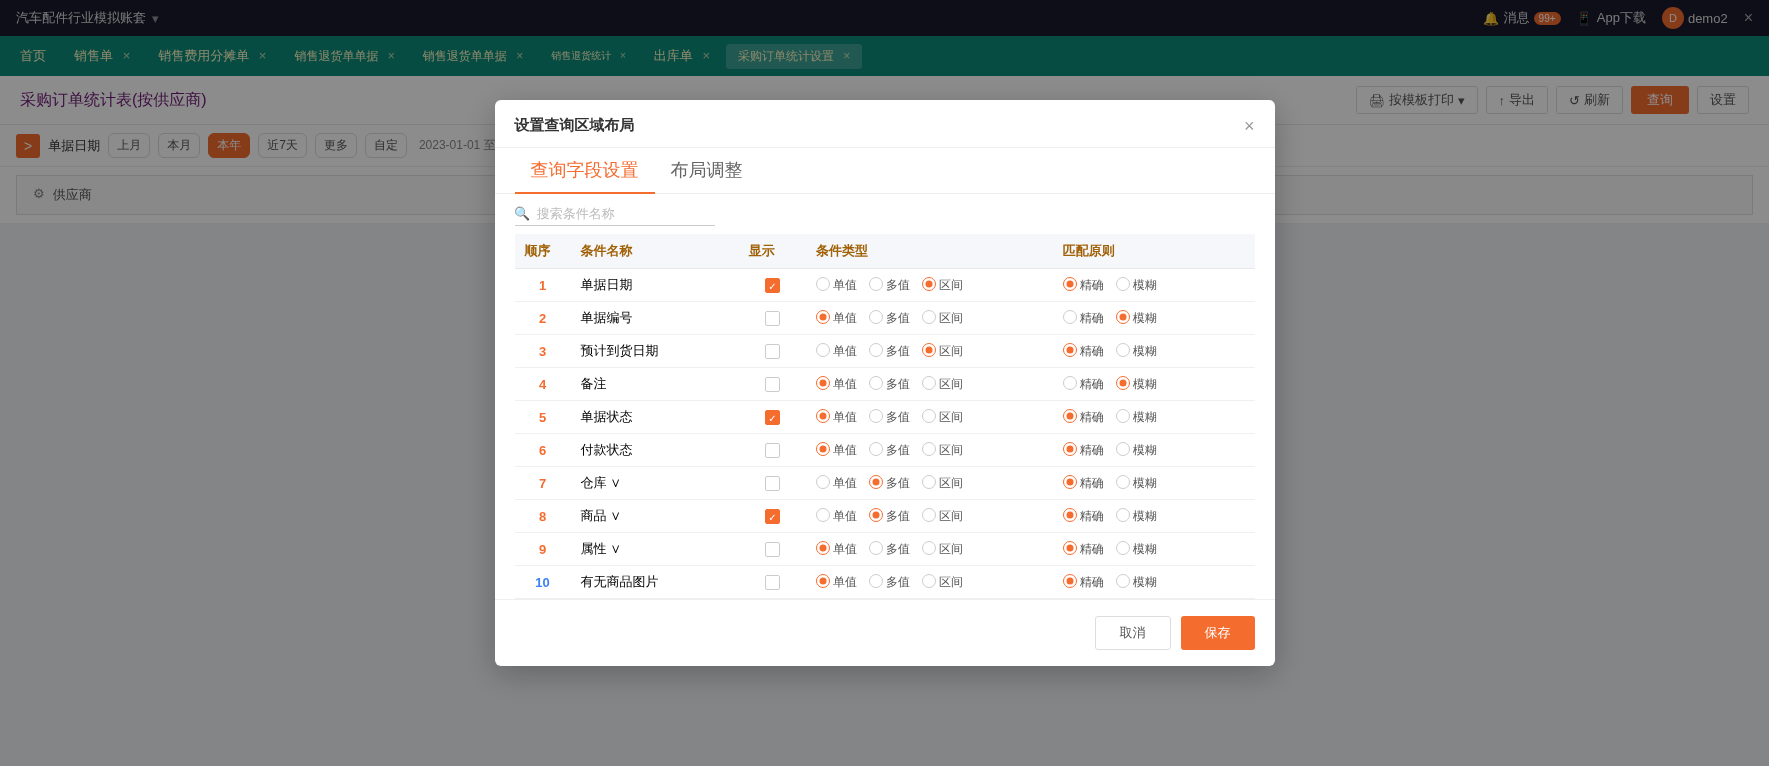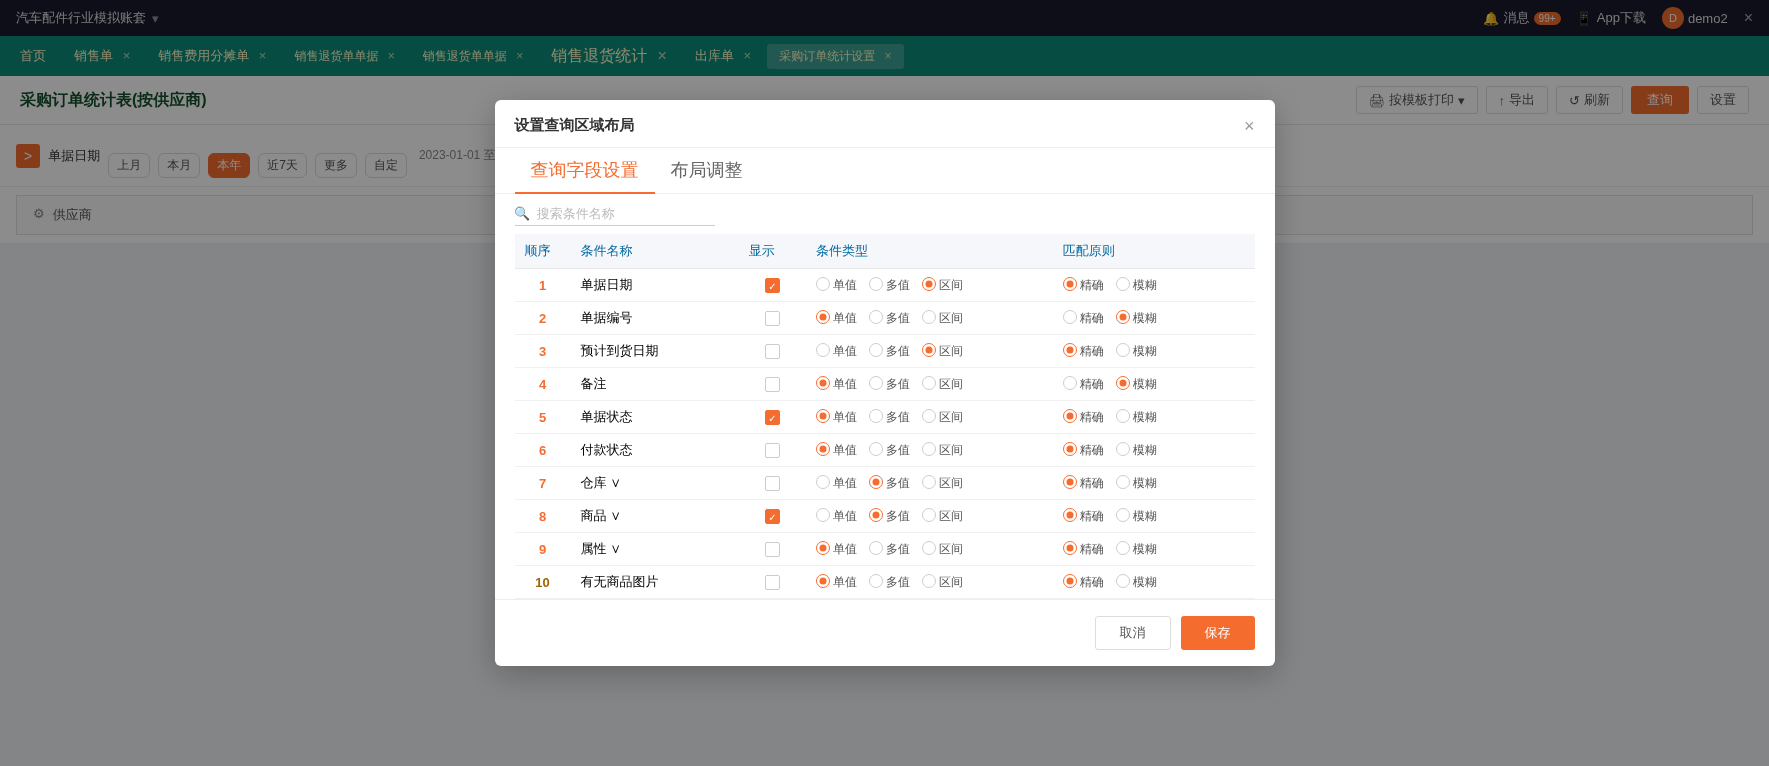--- a/index.html
+++ b/index.html
@@ -43,21 +43,21 @@
 
     
     .page-header {
       background: #fff;
       padding: 10px 20px;
       display: flex;
       align-items: center;
       justify-content: space-between;
       border-bottom: 1px solid #e8e8e8;
     }
-    .page-title { font-size: 16px; font-weight: bold; color: #14532d; }
+    .page-title { font-size: 16px; font-weight: normal; color: #701a75; }
     .page-actions { display: flex; align-items: center; gap: 8px; }
     .btn-action {
       border: 1px solid #ddd;
       background: #fff;
       padding: 4px 12px;
       border-radius: 3px;
       cursor: pointer;
       font-size: 13px;
       color: #555;
       display: flex; align-items: center; gap: 4px;
@@ -92,21 +92,20 @@
     }
     .date-label { font-size: 13px; color: #333; }
     .date-btn {
       border: 1px solid #ddd;
       background: #fff;
       padding: 3px 8px;
       border-radius: 6px;
       cursor: pointer;
       font-size: 12px;
       color: #555;
-      margin-top: 20px;
     }
     .date-btn.active { background: #f56c2f; color: #fff; border-color: #f56c2f; }
     .date-range { font-size: 12px; color: #888; margin-left: 4px; }
 
     
     .modal-overlay {
       position: fixed;
       top: 0; left: 0; right: 0; bottom: 0;
       background: rgba(0,0,0,0.45);
       display: flex;
@@ -184,22 +183,22 @@
     }
     .config-table {
       width: 100%;
       border-collapse: collapse;
       font-size: 13px;
     }
     .config-table th {
       background: #f5f7fa;
       padding: 8px 10px;
       text-align: left;
-      color: #0369a1;
-      font-weight: 400;
+      color: #a16207;
+      font-weight: 700;
       border-bottom: 1px solid #e8e8e8;
       white-space: nowrap;
     }
     .config-table td {
       padding: 7px 10px;
       border-bottom: 1px solid #f0f0f0;
       vertical-align: middle;
     }
 
     .col-order { width: 50px; color: #f56c2f; font-weight: bold; text-align: center; }
@@ -325,21 +324,21 @@
     <span class="close-topbar">×</span>
   </div>
 </div>
 
 <div class="navbar">
   <div class="nav-item">首页</div>
   <div class="nav-item">销售单 <span class="close-tab">×</span></div>
   <div class="nav-item">销售费用分摊单 <span class="close-tab">×</span></div>
   <div class="nav-item" style="font-size:12px;">销售退货单单据 <span class="close-tab">×</span></div>
   <div class="nav-item" style="font-size:12px;">销售退货单单据 <span class="close-tab">×</span></div>
-  <div class="nav-item" style="font-size:16px;">销售退货统计 <span class="close-tab">×</span></div>
+  <div class="nav-item" style="font-size:10px;">销售退货统计 <span class="close-tab">×</span></div>
   <div class="nav-item">出库单 <span class="close-tab">×</span></div>
   <div class="nav-item active" style="font-size:12px;">采购订单统计设置 <span class="close-tab">×</span></div>
 </div>
 
 <div class="page-header">
   <div class="page-title">采购订单统计表(按供应商)</div>
   <div class="page-actions">
     <button class="btn-action">
       <span>🖨</span>
       <span>按模板打印</span>
@@ -712,21 +711,21 @@
                       <span class="radio-label">精确</span>
                     </div>
                     <div class="radio-item">
                       <span class="radio-circle"></span>
                       <span class="radio-label">模糊</span>
                     </div>
                   </div>
                 </td>
               </tr>
               <tr>
-                <td class="col-order" style="color: #a16207; text-align: center;">10</td>
+                <td class="col-order" style="color: #3b82f6; text-align: center;">10</td>
                 <td class="col-name">有无商品图片</td>
                 <td class="col-display" style="text-align: center;"><span class="cb"></span></td>
                 <td class="col-type">
                   <div class="radio-group">
                     <div class="radio-item">
                       <span class="radio-circle selected"></span>
                       <span class="radio-label">单值</span>
                     </div>
                     <div class="radio-item">
                       <span class="radio-circle"></span>

